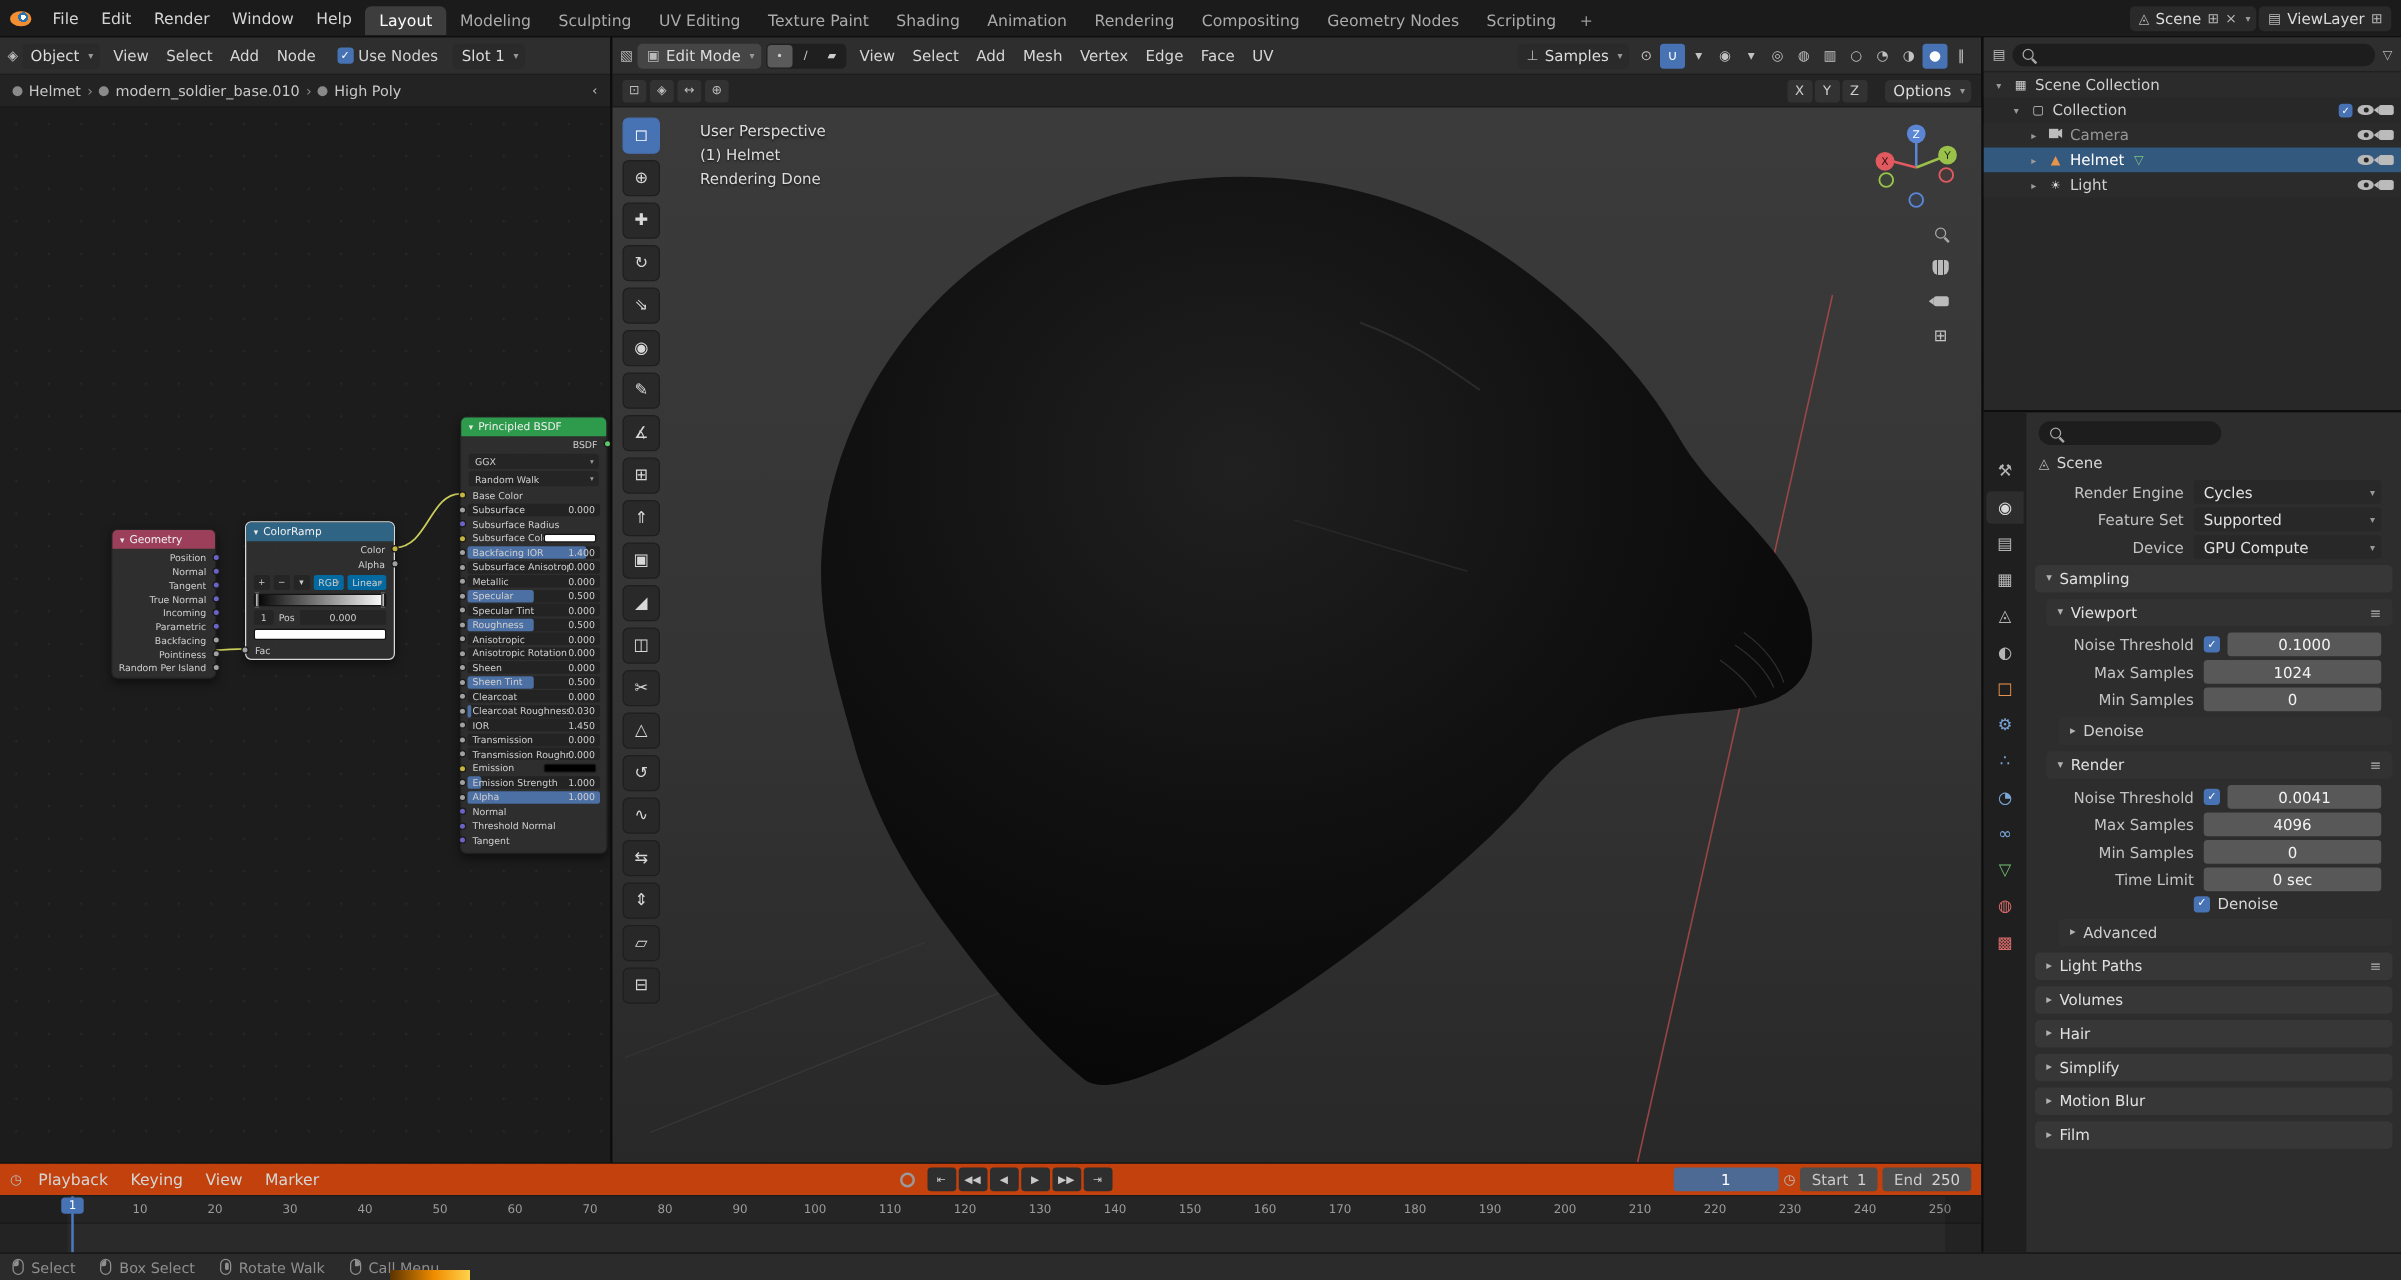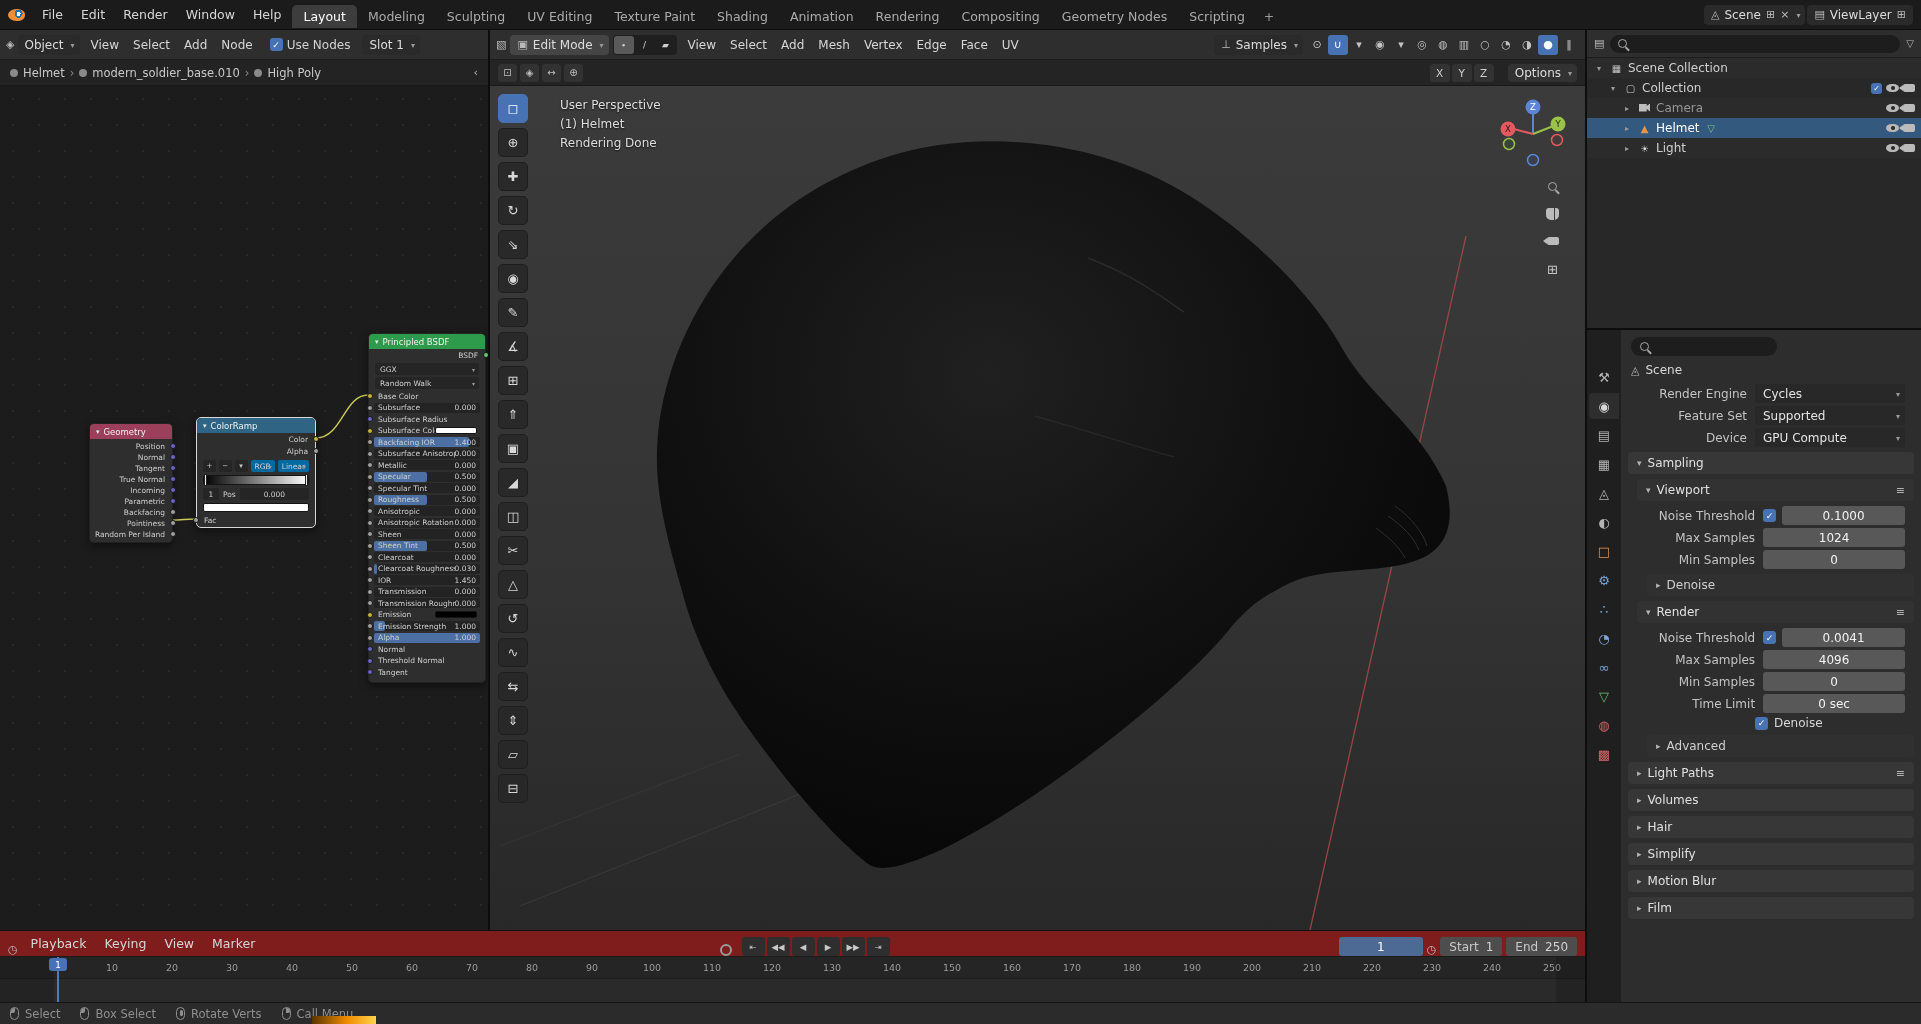--- a/index.html
+++ b/index.html
@@ -131,21 +131,21 @@
 .cblabel{color:#d8d8d8}
 .panel-h{display:flex;align-items:center;gap:6px;background:#373737;border-radius:4px;margin:5px 7px;padding:4px 9px;color:#e0e0e0;font-size:12px}
 .panel-h::before{content:"▸";font-size:9px;color:#b2b2b2}
 .panel-h.open::before{content:"▾"}
 .panel-h.sub{margin-left:16px;background:#323232}
 .panel-h.sub2{margin-left:26px;background:#303030;color:#cfcfcf}
 .pmenu{color:#b2b2b2;font-size:11px}
 .subrows{margin-left:14px}
 
 .timeline{height:72px;display:flex;flex-direction:column;flex:none;border-top:1px solid #121212}
-.tl-header{height:26px;background:#7f1d1d;display:flex;align-items:flex-end;gap:4px;padding:0 8px;border-bottom:1px solid #1c1c1c}
+.tl-header{height:26px;background:#c2410c;display:flex;align-items:center;gap:4px;padding:0 8px;border-bottom:1px solid #1c1c1c}
 .tl-body{flex:1;position:relative;background:#2a2a2a}
 .tl-ruler{height:22px;background:#252525;position:relative;border-bottom:1px solid #1e1e1e}
 .tick{position:absolute;top:5px;transform:translateX(-50%);font-size:9.5px;color:#9b9b9b}
 .playhead{position:absolute;left:57px;top:0;bottom:0;width:2px;background:#4a7bbf}
 .ph-chip{position:absolute;left:58px;top:1px;transform:translateX(-50%);background:#4772b3;color:#fff;font-size:9.5px;border-radius:3px;padding:1px 6px;z-index:2}
 .tbt{width:23px;height:19px;display:flex;align-items:center;justify-content:center;font-size:8.5px;color:#c8c8c8;background:#2e2e2e;border-radius:3px}
 .rec{width:12px;height:12px;border-radius:50%;border:2px solid #9a9a9a;margin:0 6px}
 .framefield{width:84px;height:19px;background:#4d6a94;border-radius:3px;display:flex;align-items:center;justify-content:center;color:#fff;font-size:12px}
 .sechip{background:#4d4d4d;border-radius:3px;height:19px;display:inline-flex;align-items:center;gap:7px;padding:0 9px;font-size:12px}
 .sechip .lab{color:#c9c9c9}
@@ -892,21 +892,21 @@
         <div class="hint">
           <span class="i-mouse mouse-left"></span>
           <span>Select</span>
         </div>
         <div class="hint">
           <span class="i-mouse mouse-left-drag"></span>
           <span>Box Select</span>
         </div>
         <div class="hint">
           <span class="i-mouse mouse-middle"></span>
-          <span>Rotate Verts</span>
+          <span>Rotate Walk</span>
         </div>
         <div class="hint">
           <span class="i-mouse mouse-right"></span>
           <span>Call Menu</span>
         </div>
       </div>
     <span class="sliver"></span>
   </div>
 </div>
 

